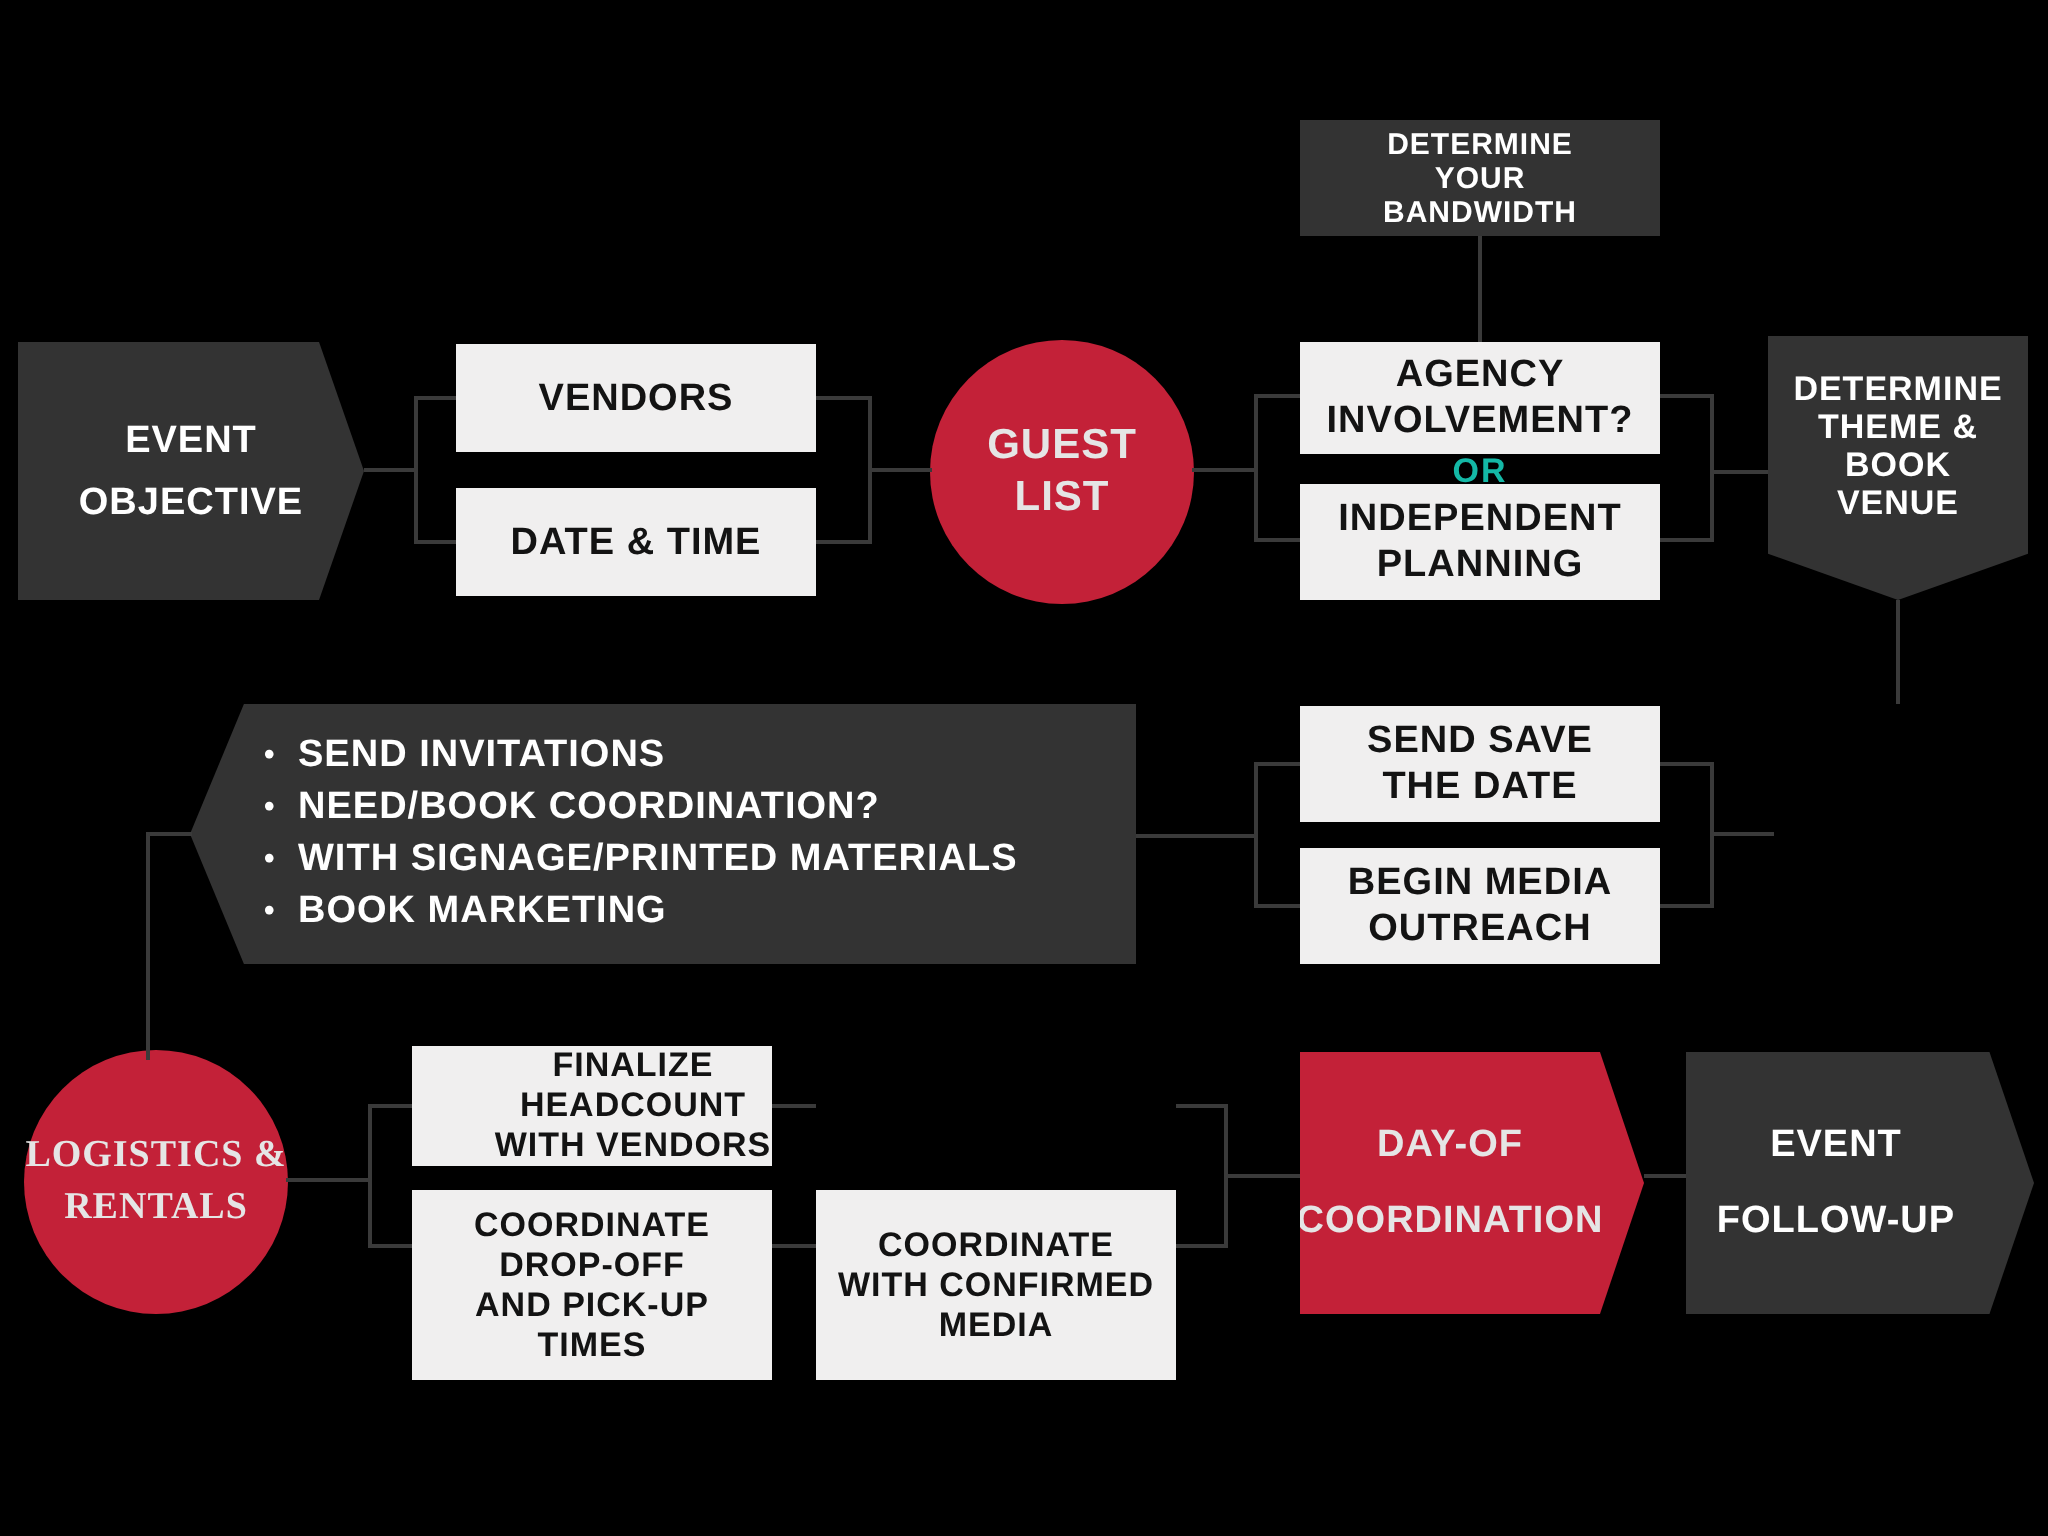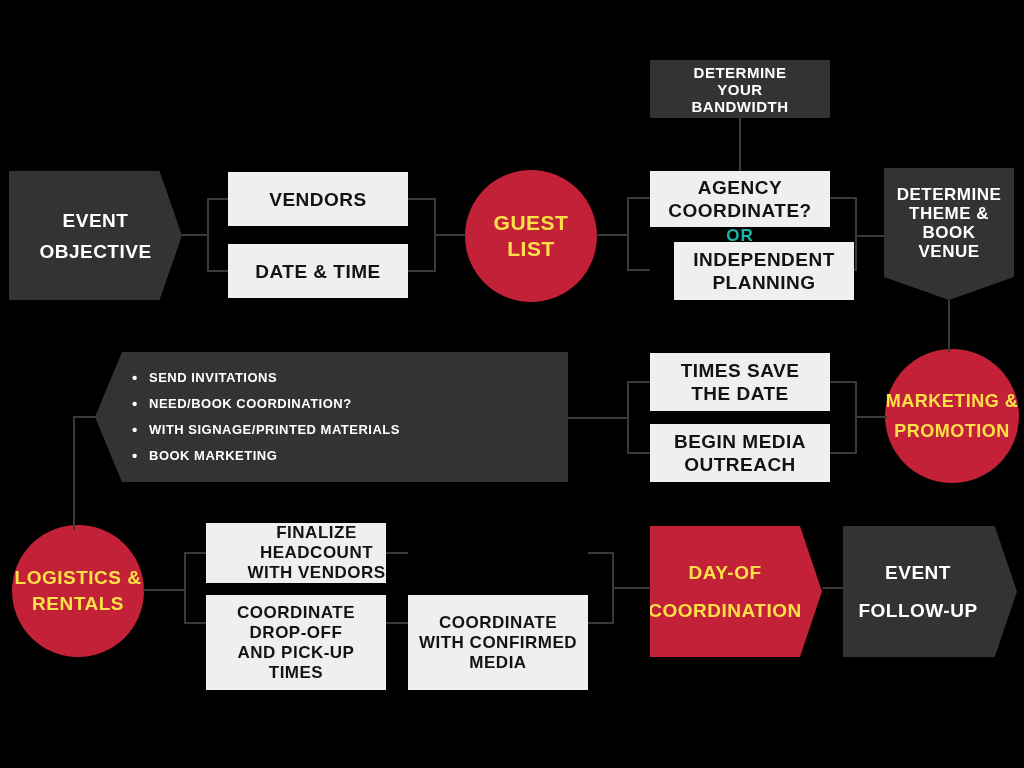--- a/index.html
+++ b/index.html
@@ -8,46 +8,46 @@
     position:relative;width:1024px;height:768px;background:#000;overflow:hidden;
     font-family:"Liberation Sans","DejaVu Sans",sans-serif;
   }
   .shape{
     position:absolute;display:flex;align-items:center;justify-content:center;
     text-align:center;font-weight:700;white-space:pre-line;box-sizing:border-box;
     letter-spacing:0.5px;
   }
   .dark{background:#333333;color:#ffffff;}
   .light{background:#f0efef;color:#131313;}
-  .red{background:#c32138;color:#fde047;}
+  .red{background:#c32138;color:#e5e5e5;}
   .circle{border-radius:50%;}
   .line{position:absolute;background:#3a3a3a;}
 
   
   .t-objective{font-size:19px;line-height:31px;}
   .t-bandwidth{font-size:15px;line-height:17px;}
   .t-box{font-size:19px;line-height:23px;}
   .t-guest{font-size:21px;line-height:26px;}
   .t-theme{font-size:17px;line-height:19px;padding-bottom:22px;}
   .t-marketing{font-size:18px;line-height:30px;}
-  .t-logistics{font-size:19px;line-height:26px;}
+  .t-logistics{font-size:19px;line-height:26px;font-family:Liberation Serif, serif;}
   .t-small{font-size:17px;line-height:20px;}
   .t-dayof{font-size:19px;line-height:38px;padding-right:22px;}
   .t-followup{font-size:19px;line-height:38px;padding-right:24px;}
 
   
   .pent-right-sm{clip-path:polygon(0 0,87% 0,100% 50%,87% 100%,0 100%);}
   .pent-right-lg{clip-path:polygon(0 0,87.2% 0,100% 50%,87.2% 100%,0 100%);}
   .pent-down{clip-path:polygon(0 0,100% 0,100% 82.5%,50% 100%,0 82.5%);}
   .pent-left{clip-path:polygon(5.7% 0,100% 0,100% 100%,5.7% 100%,0 50%);}
 
   
   .checklist{
     flex-direction:column;align-items:flex-start;justify-content:center;
-    padding-left:37px;text-align:left;font-size:13px;line-height:26px;
+    padding-left:37px;text-align:left;font-size:19px;line-height:26px;
   }
   .bullet-item{position:relative;padding-left:17px;}
   .bullet-item::before{content:"\2022";position:absolute;left:0;top:0;font-size:15px;}
 
   .or-label{
     position:absolute;left:690px;top:226px;width:100px;text-align:center;
     font-size:17px;font-weight:700;color:#14b8a6;z-index:3;letter-spacing:1px;
   }
 </style>
 </head>
@@ -63,47 +63,45 @@
   <div class="shape light t-box" style="left:228px;top:244px;width:180px;height:54px;">DATE &amp; TIME</div>
 
   <div class="shape red circle t-guest" style="left:465px;top:170px;width:132px;height:132px;">GUEST
 LIST</div>
 
   <div class="shape dark t-bandwidth" style="left:650px;top:60px;width:180px;height:58px;">DETERMINE
 YOUR
 BANDWIDTH</div>
 
   <div class="shape light t-box" style="left:650px;top:171px;width:180px;height:56px;z-index:1;">AGENCY
-COORDINATE?</div>
+INVOLVEMENT?</div>
 
   <div class="or-label">OR</div>
 
-  <div class="shape light t-box" style="left:650px;top:242px;width:180px;height:58px;z-index:1;margin-left:24px;">INDEPENDENT
+  <div class="shape light t-box" style="left:650px;top:242px;width:180px;height:58px;z-index:1;">INDEPENDENT
 PLANNING</div>
 
   <div class="shape dark pent-down t-theme" style="left:884px;top:168px;width:130px;height:132px;">DETERMINE
 THEME &amp;
 BOOK
 VENUE</div>
 
   <div class="shape dark pent-left checklist" style="left:95px;top:352px;width:473px;height:130px;">
     <div class="bullet-item">SEND INVITATIONS</div>
     <div class="bullet-item">NEED/BOOK COORDINATION?</div>
     <div class="bullet-item">WITH SIGNAGE/PRINTED MATERIALS</div>
     <div class="bullet-item">BOOK MARKETING</div>
   </div>
 
-  <div class="shape light t-box" style="left:650px;top:353px;width:180px;height:58px;">TIMES SAVE
+  <div class="shape light t-box" style="left:650px;top:353px;width:180px;height:58px;">SEND SAVE
 THE DATE</div>
 
   <div class="shape light t-box" style="left:650px;top:424px;width:180px;height:58px;">BEGIN MEDIA
 OUTREACH</div>
 
-  <div class="shape red circle t-marketing" style="left:885px;top:349px;width:134px;height:134px;">MARKETING &amp;
-PROMOTION</div>
 
   <div class="shape red circle t-logistics" style="left:12px;top:525px;width:132px;height:132px;">LOGISTICS &amp;
 RENTALS</div>
 
   <div class="shape light t-small" style="left:206px;top:523px;width:180px;height:60px;padding-left:41px;">FINALIZE
 HEADCOUNT
 WITH VENDORS</div>
 
 
   <div class="shape light t-small" style="left:206px;top:595px;width:180px;height:95px;">COORDINATE

